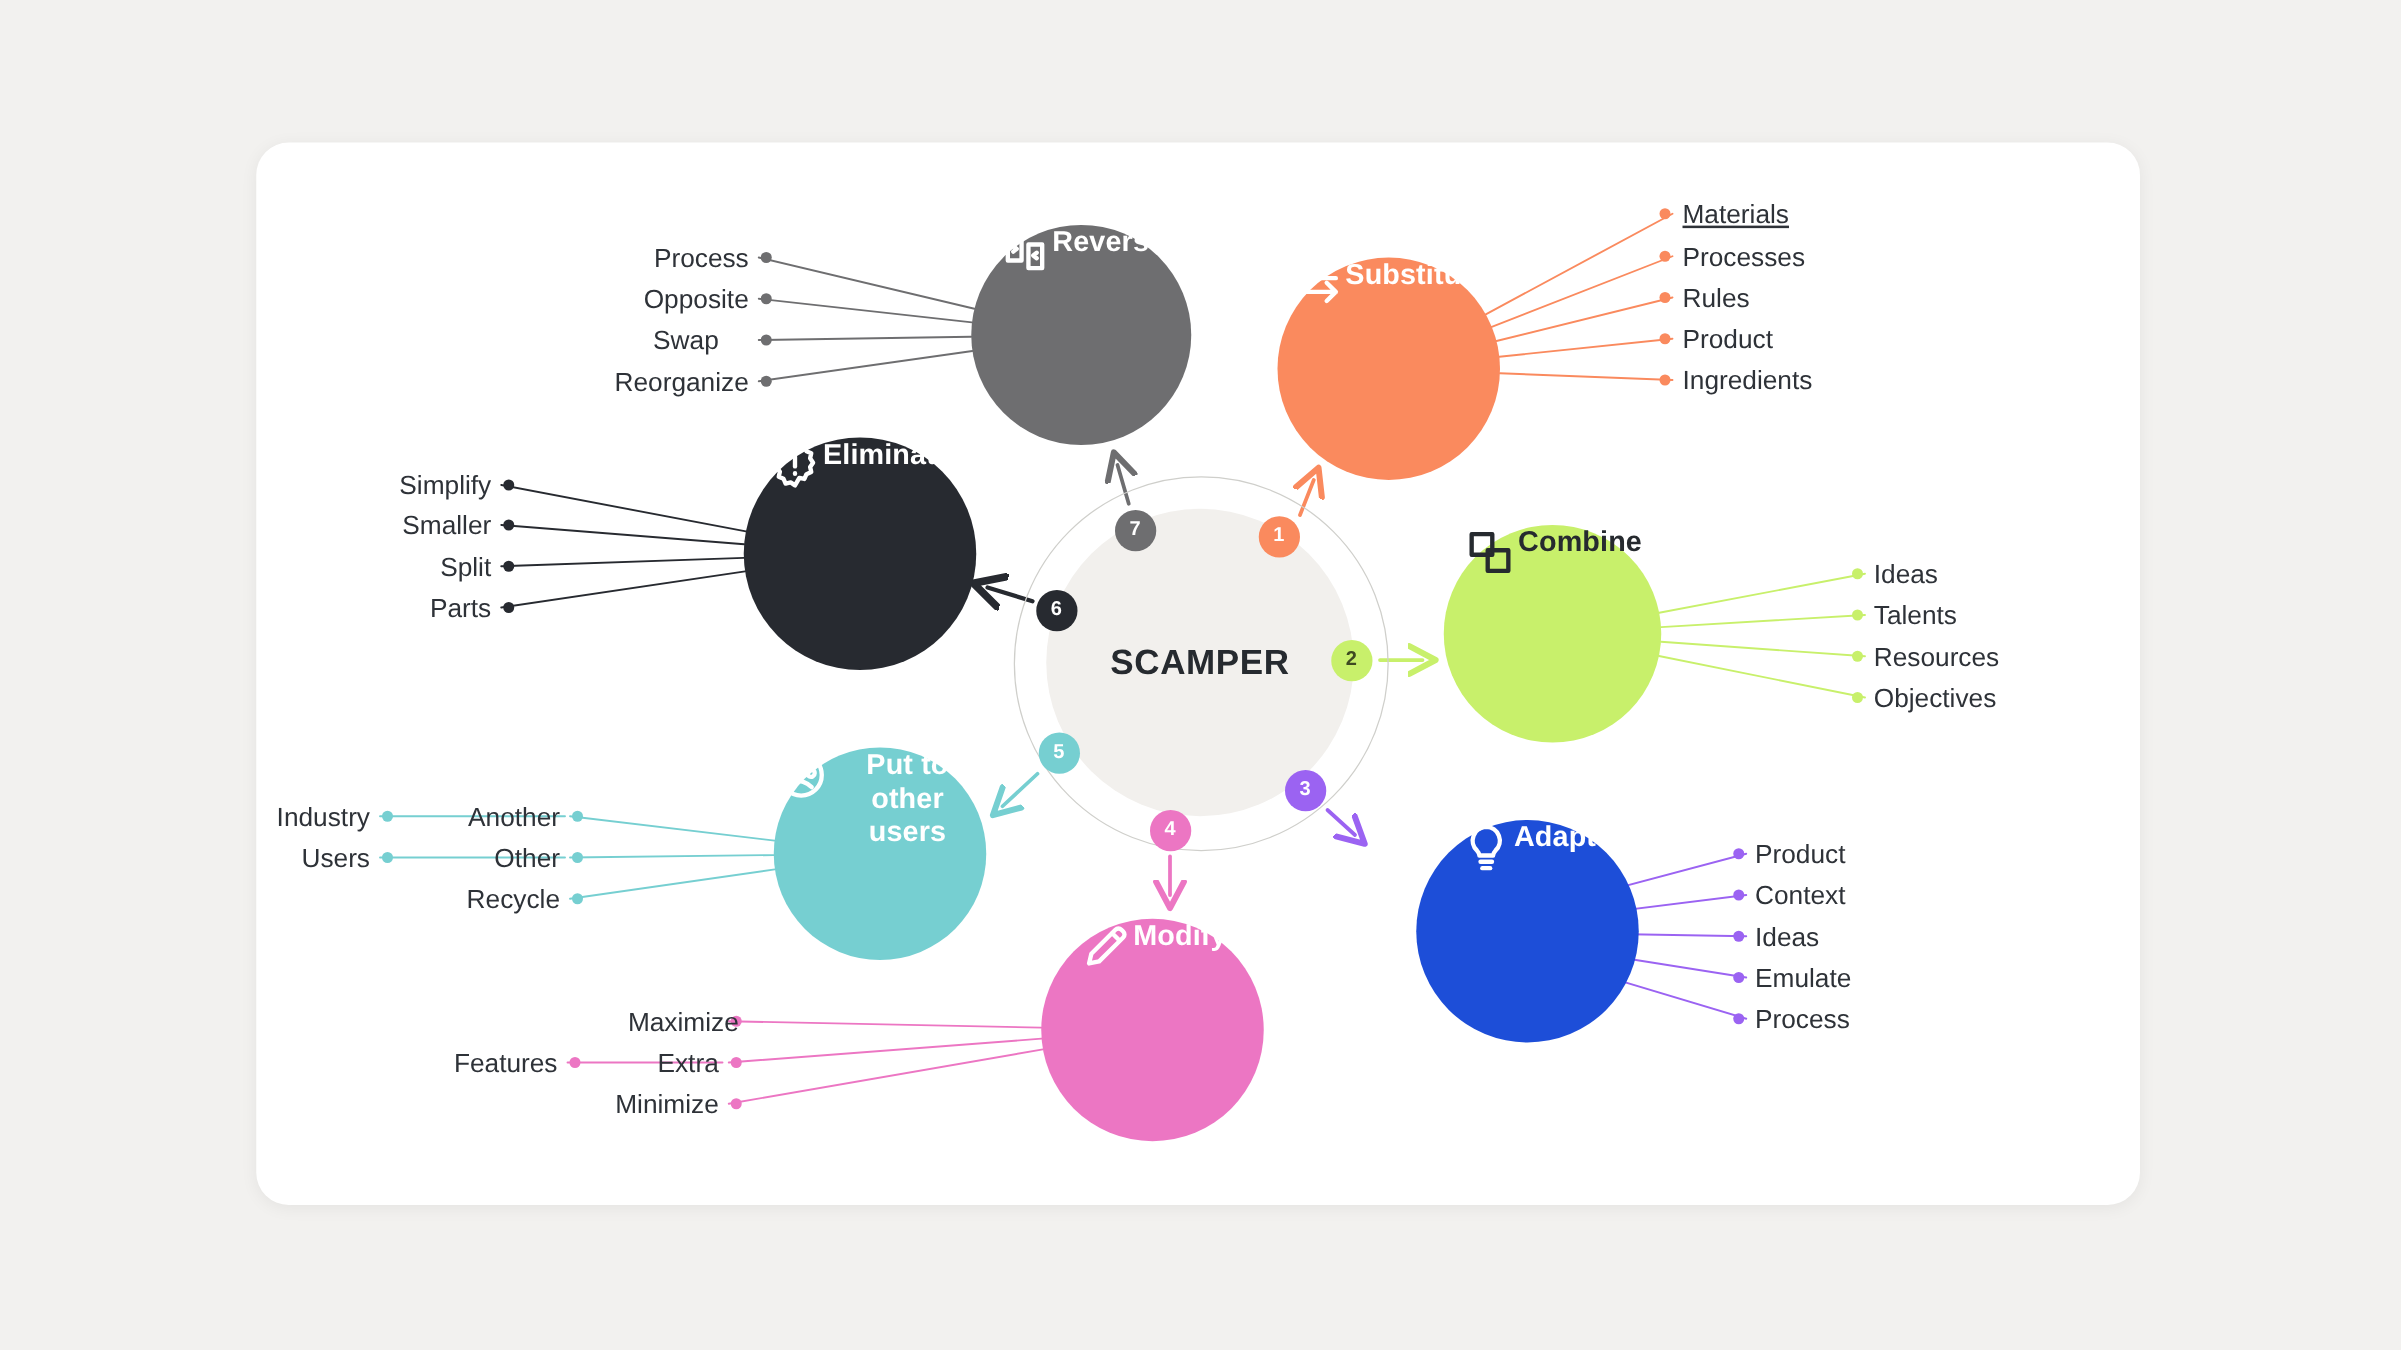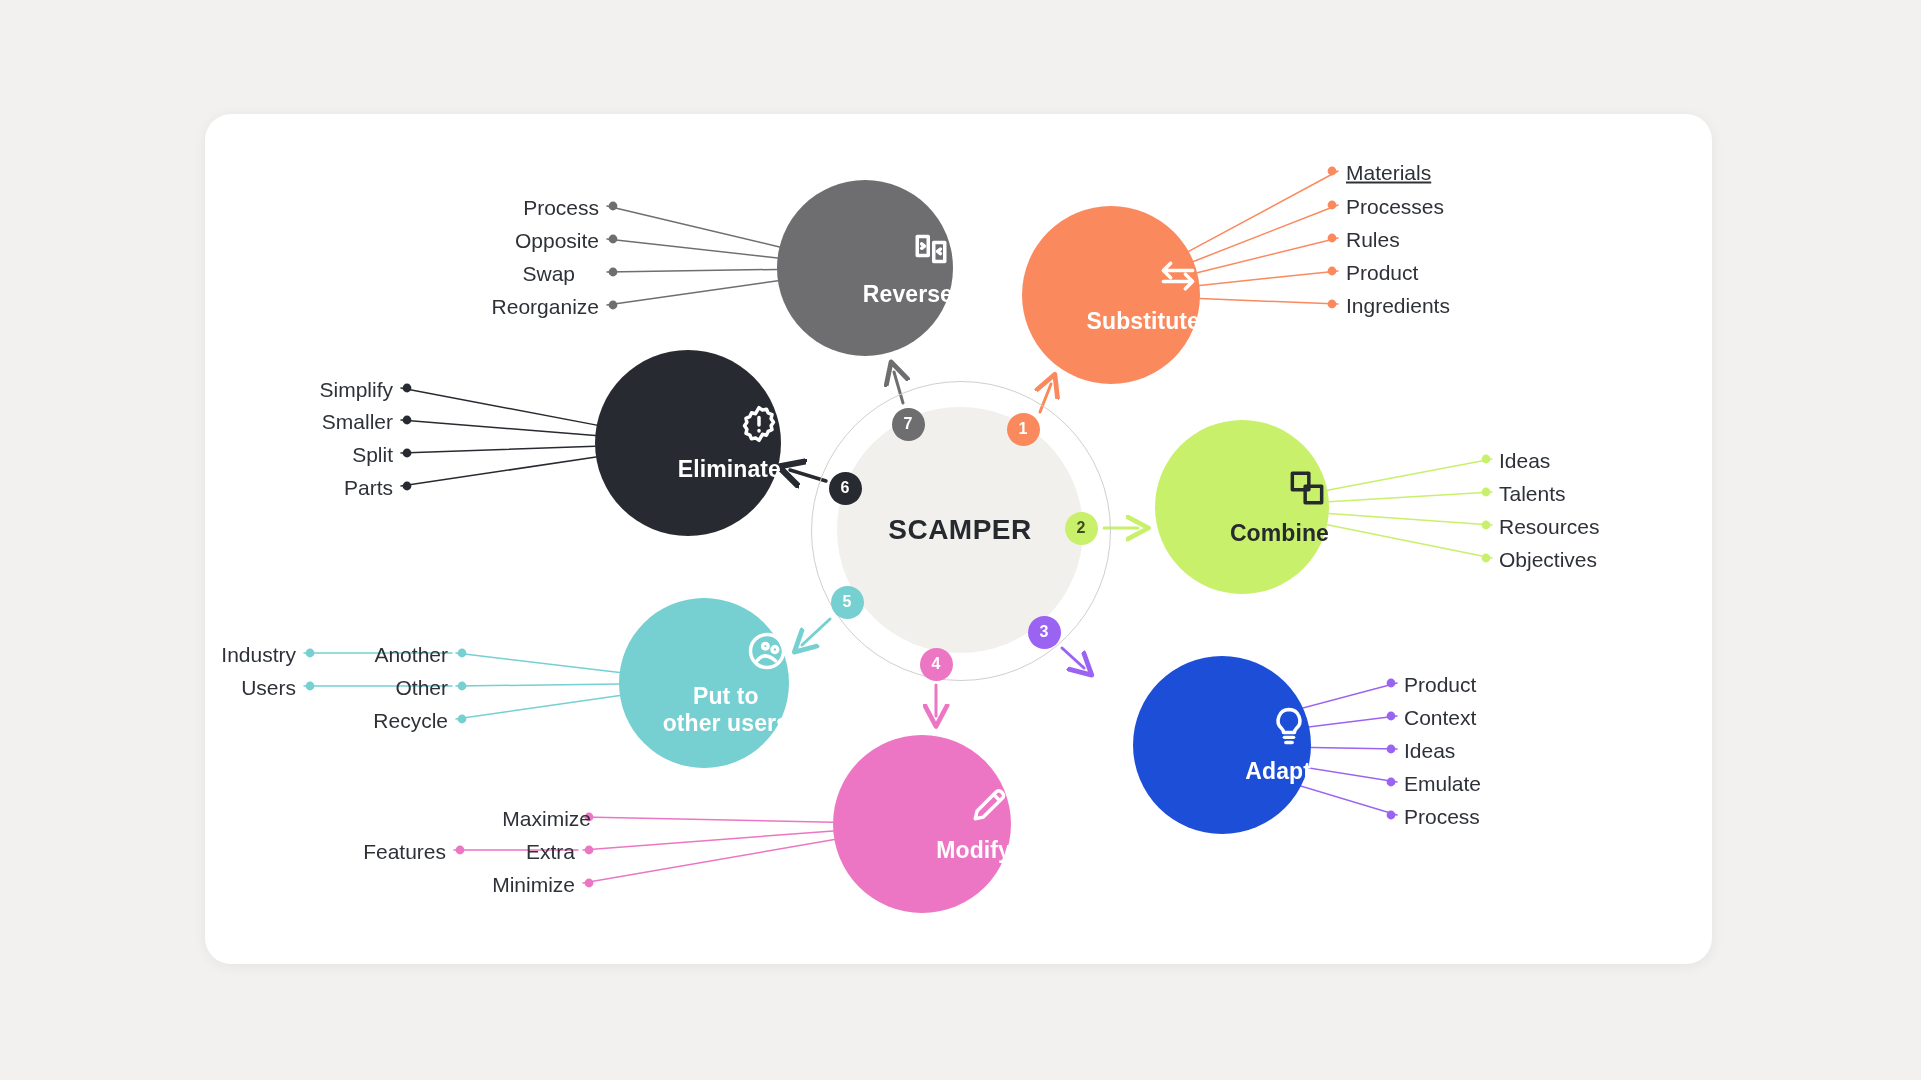--- a/index.html
+++ b/index.html
@@ -31,22 +31,22 @@
     position: absolute;
     left: 0; top: 0;
     width: 1921px;
     height: 1080px;
     pointer-events: none;
   }
   .node {
     position: absolute;
     border-radius: 50%;
     display: flex;
-    flex-direction: column;
-    align-items: flex-end;
+    flex-direction: row;
+    align-items: flex-start;
     justify-content: center;
     box-sizing: border-box;
   }
   .node-icon { display:block; margin-bottom: 10px; }
   .node-label {
     font-size: 23px;
     font-weight: bold;
     line-height: 1.18;
     text-align: center;
     letter-spacing: 0.1px;

